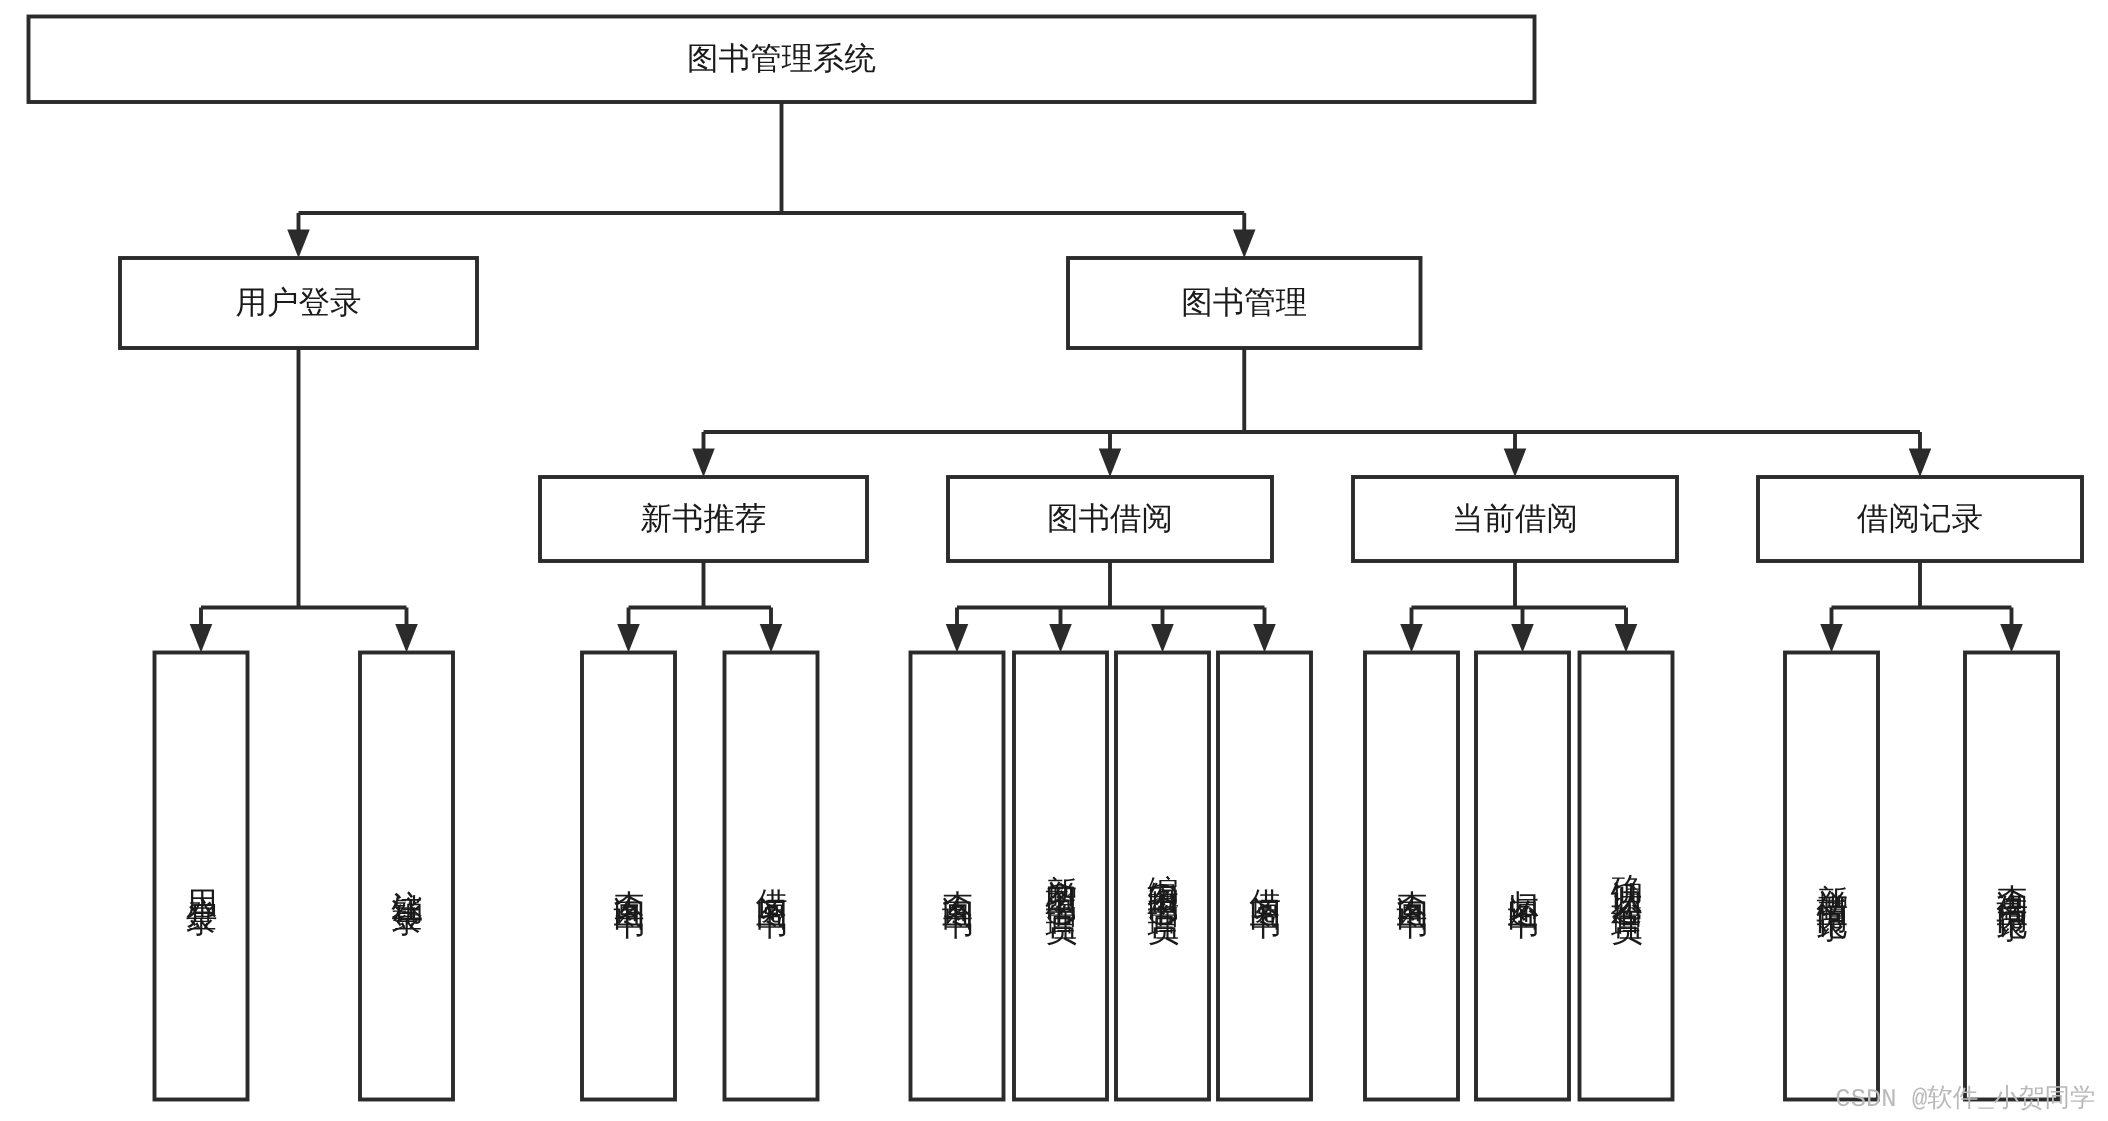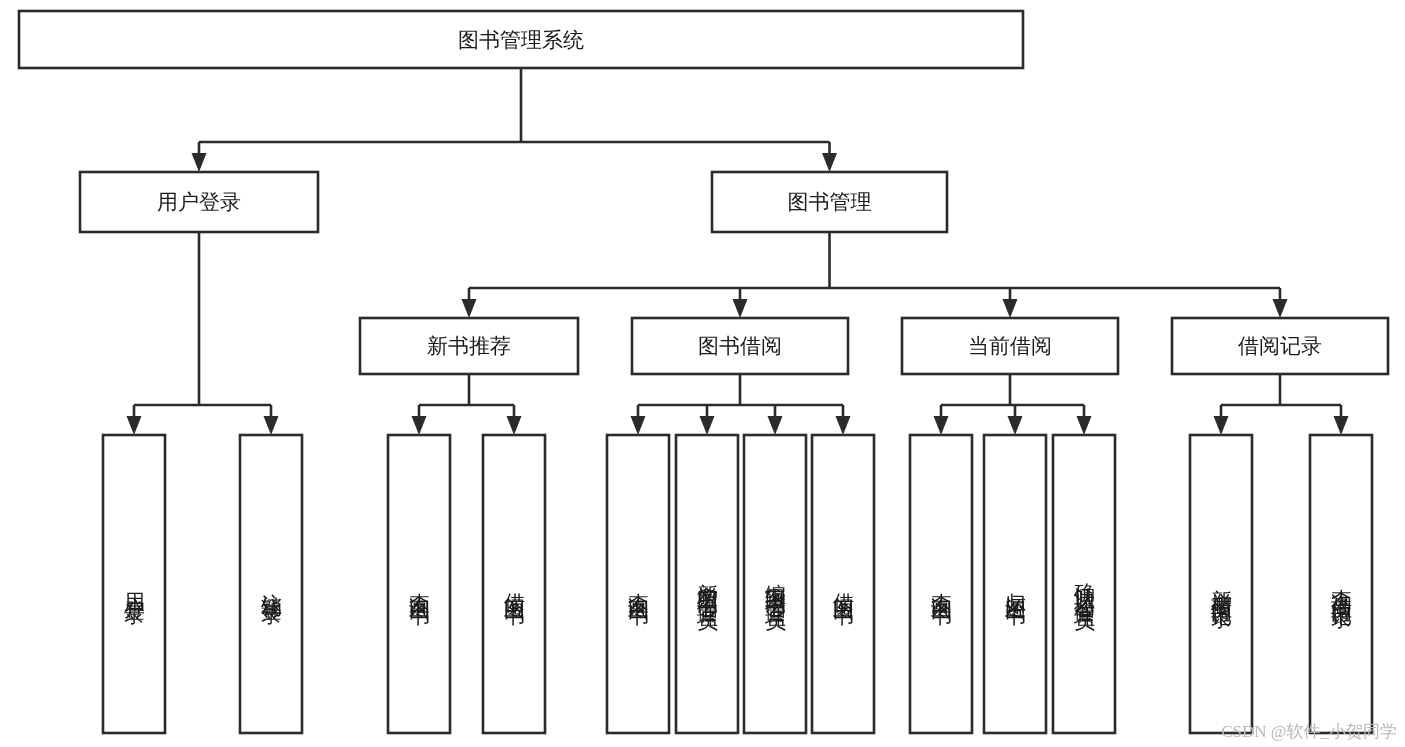--- a/index.html
+++ b/index.html
@@ -46,21 +46,21 @@
     font-family: "DejaVu Sans", "Liberation Sans", sans-serif;
     font-size: 21px;
     fill: #1a1a1a;
     text-anchor: middle;
     dominant-baseline: middle;
   }
   .watermark {
     position: absolute;
     right: 8px;
     bottom: 4px;
-    font-family: Liberation Serif, serif;
+    font-family: Liberation Mono, monospace;
     font-size: 17px;
     color: #b9b9b9;
     white-space: nowrap;
     user-select: none;
   }
 </style>
 </head>
 <body>
 
 <div id="diagram-root">

